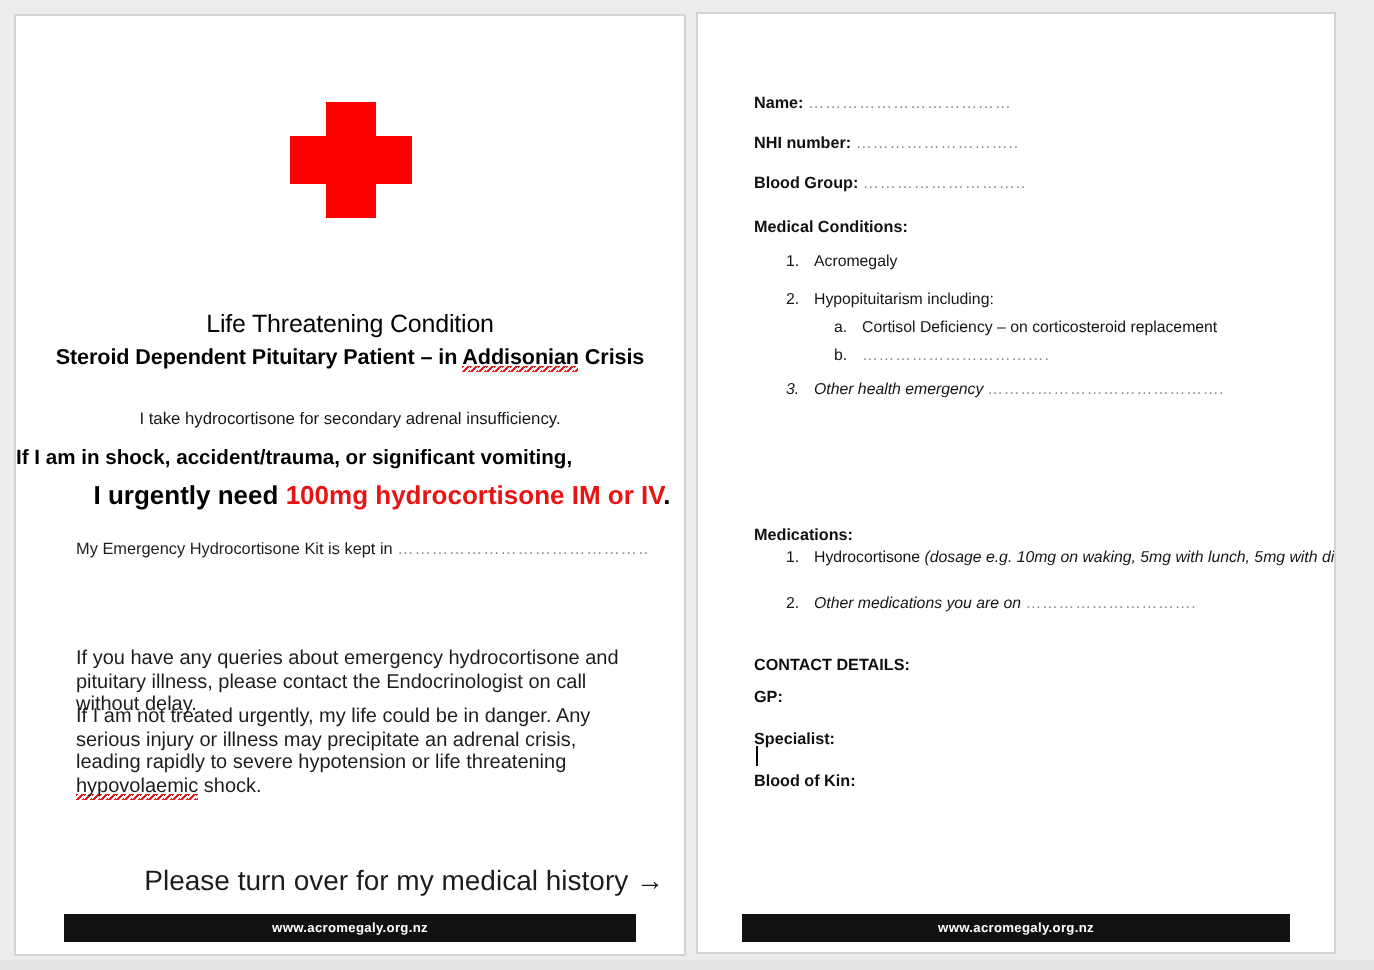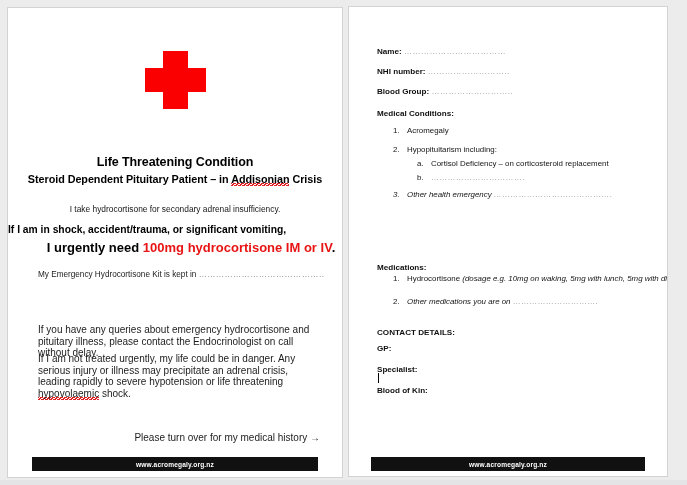--- a/index.html
+++ b/index.html
@@ -76,21 +76,21 @@
     background: #fa0000;
   }
 
   
   .title1 {
     position: absolute;
     left: 0; right: 0;
     top: 147px;
     text-align: center;
     font-size: 12.5px;
-    font-weight: bold;
+    font-weight: normal;
     color: #000;
     letter-spacing: -0.1px;
   }
   .title2 {
     position: absolute;
     left: 0; right: 0;
     top: 165px;
     text-align: center;
     font-size: 10.8px;
     font-weight: bold;
@@ -153,24 +153,24 @@
     right: 20px;
     font-size: 10px;
     line-height: 11.6px;
     color: #1c1c1c;
   }
   #para-queries { top: 316px; }
   #para-urgency { top: 345px; }
 
   .turnover {
     position: absolute;
-    left: 0; right: 22px;
+    left: 0; right: 10px;
     top: 424px;
     text-align: right;
-    font-size: 10px;
+    font-size: 14px;
     color: #1c1c1c;
   }
 
   
   .footer-bar {
     position: absolute;
     left: 24px;
     right: 24px;
     height: 14px;
     background: #111111;

